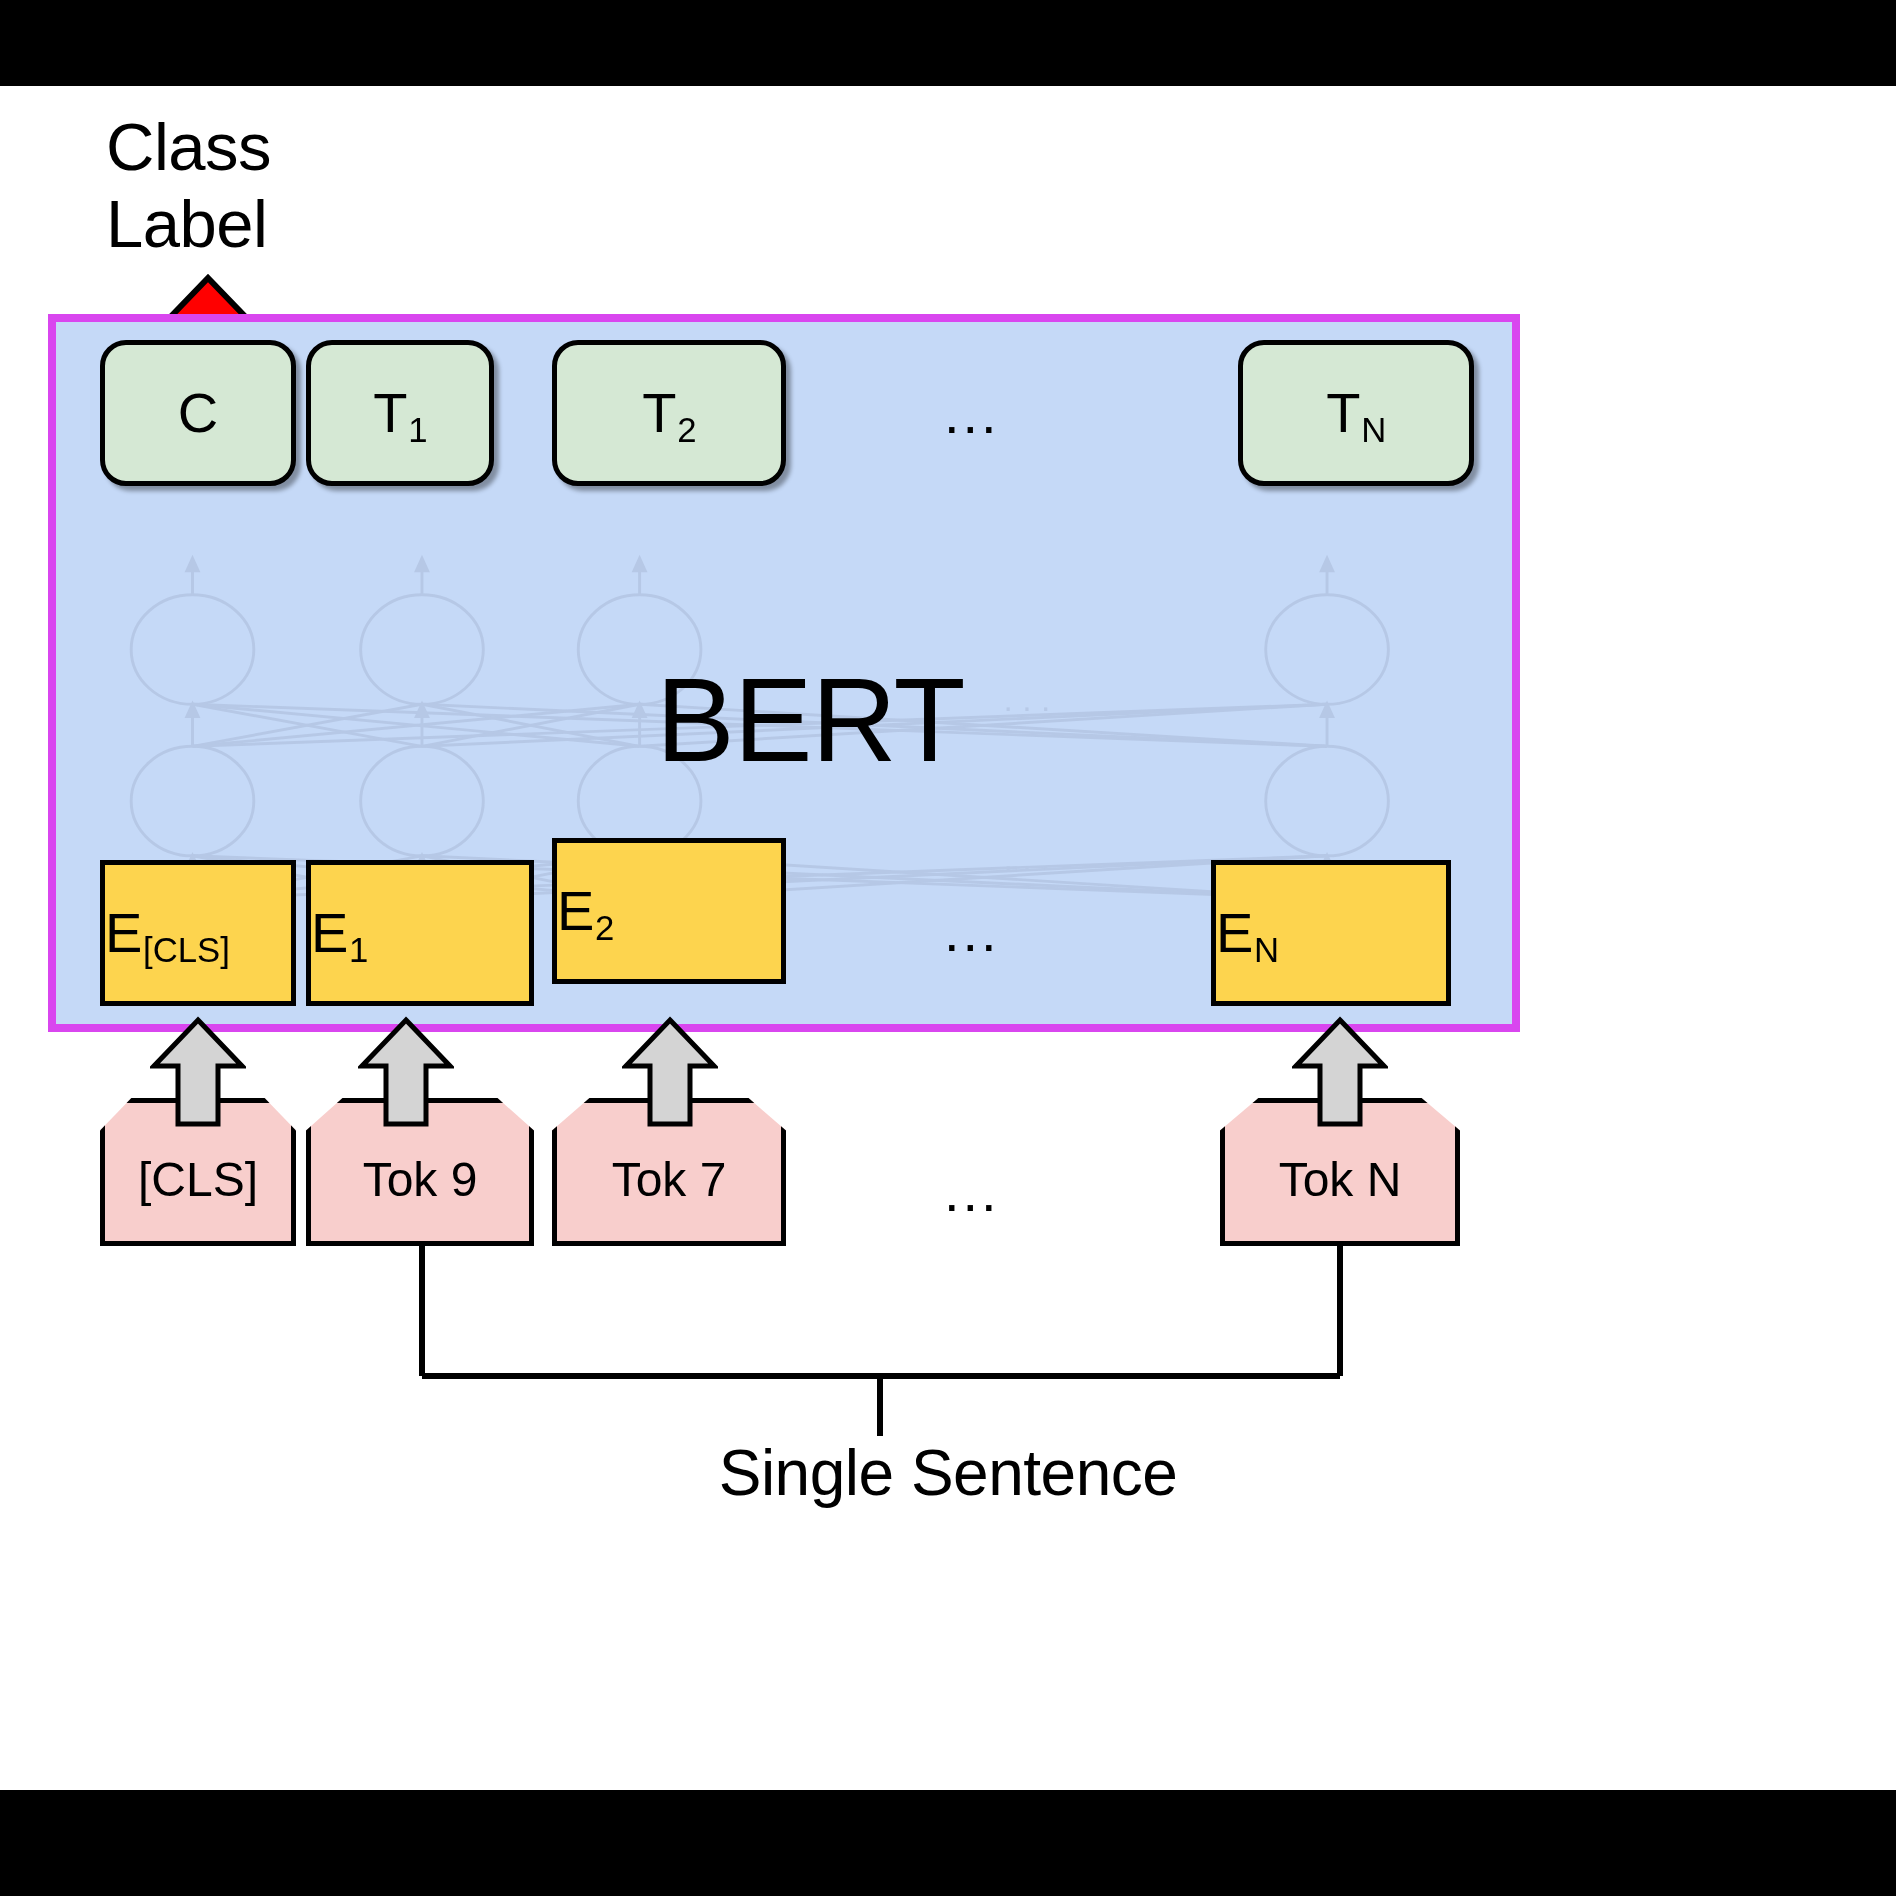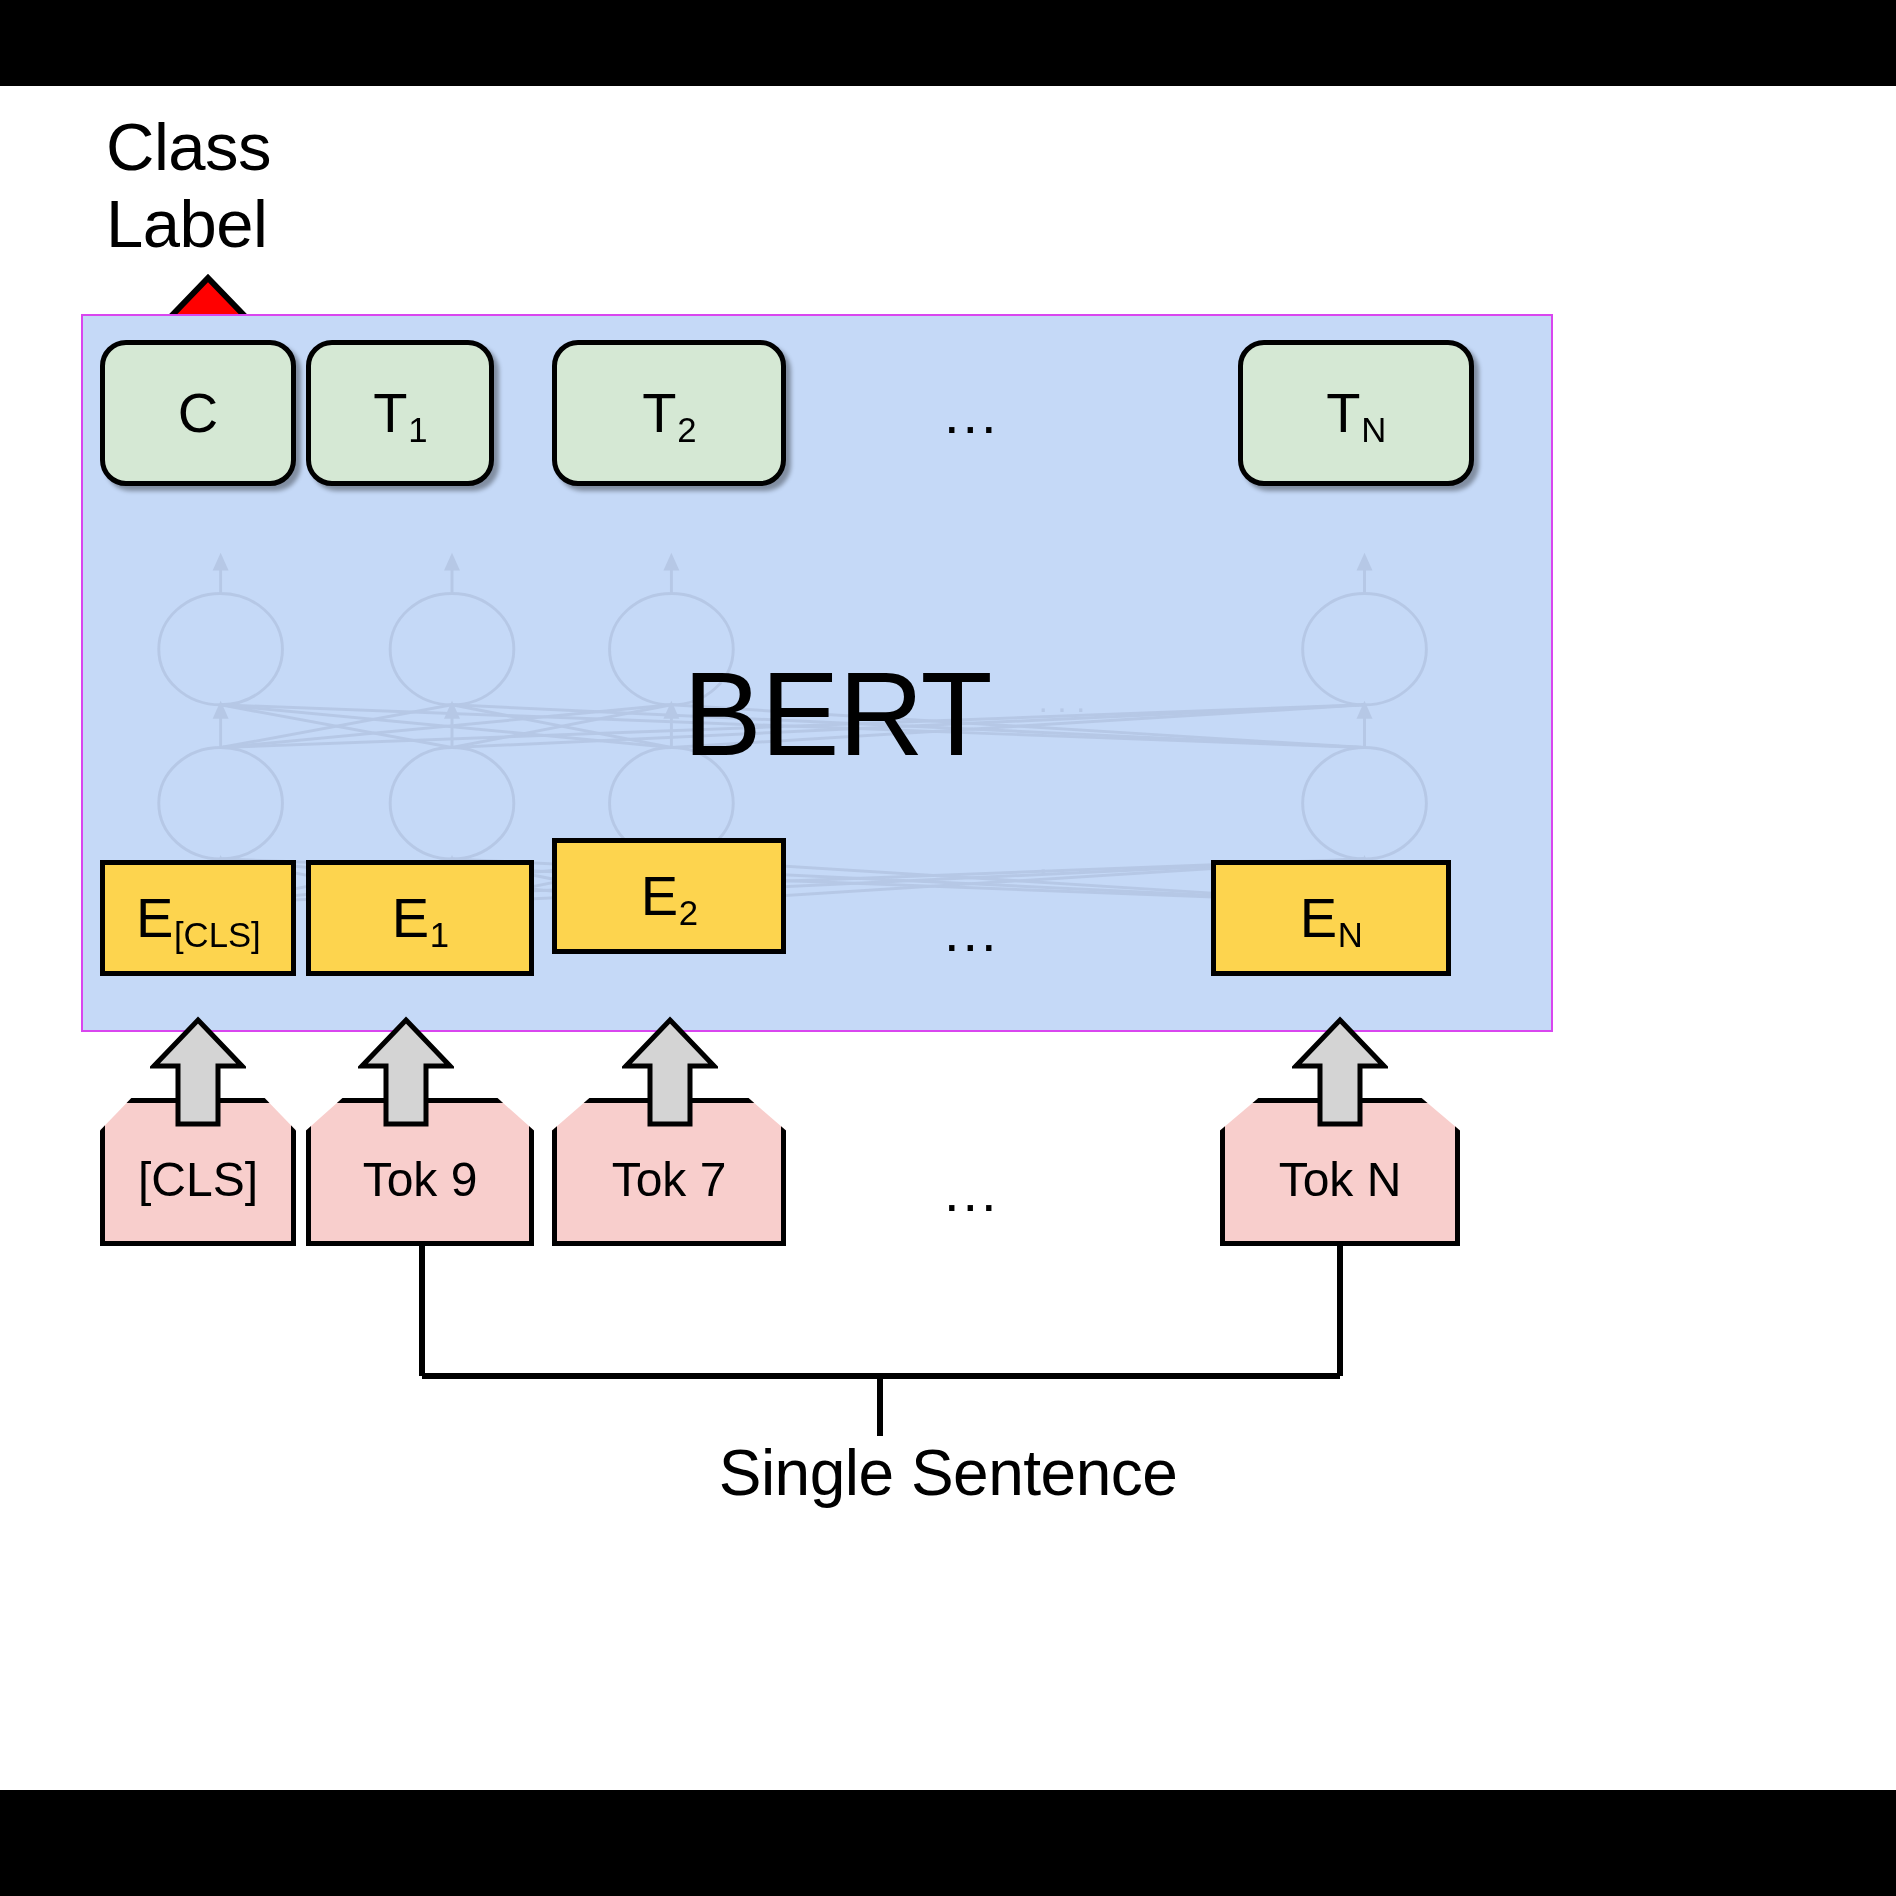--- a/index.html
+++ b/index.html
@@ -64,23 +64,22 @@
   }
 
   
   #bert-box {
     position: absolute;
     left: 48px;
     top: 228px;
     width: 1472px;
     height: 718px;
     background: #C5D9F7;
-    border: 2px solid #d946ef;
+    border: 8px solid #d946ef;
     box-sizing: border-box;
-    margin-left: 33px;
   }
   #bert-title {
     position: absolute;
     left: 600px;
     top: 330px;
     font-size: 118px;
     color: #000000;
     letter-spacing: -1px;
     z-index: 6;
   }
@@ -119,27 +118,26 @@
     font-size: 0.62em;
     vertical-align: baseline;
     position: relative;
     top: 0.30em;
     left: 0.02em;
   }
 
   
   .emb-box {
     position: absolute;
-    height: 116px;
+    height: 146px;
     background: #FDD44E;
     border: 5px solid #000000;
     box-sizing: border-box;
     display: flex;
     align-items: center;
-    justify-content: center;
     z-index: 4;
   }
   .emb-label {
     font-size: 56px;
     color: #000000;
     line-height: 1;
   }
   .emb-label sub {
     font-size: 0.62em;
     vertical-align: baseline;

